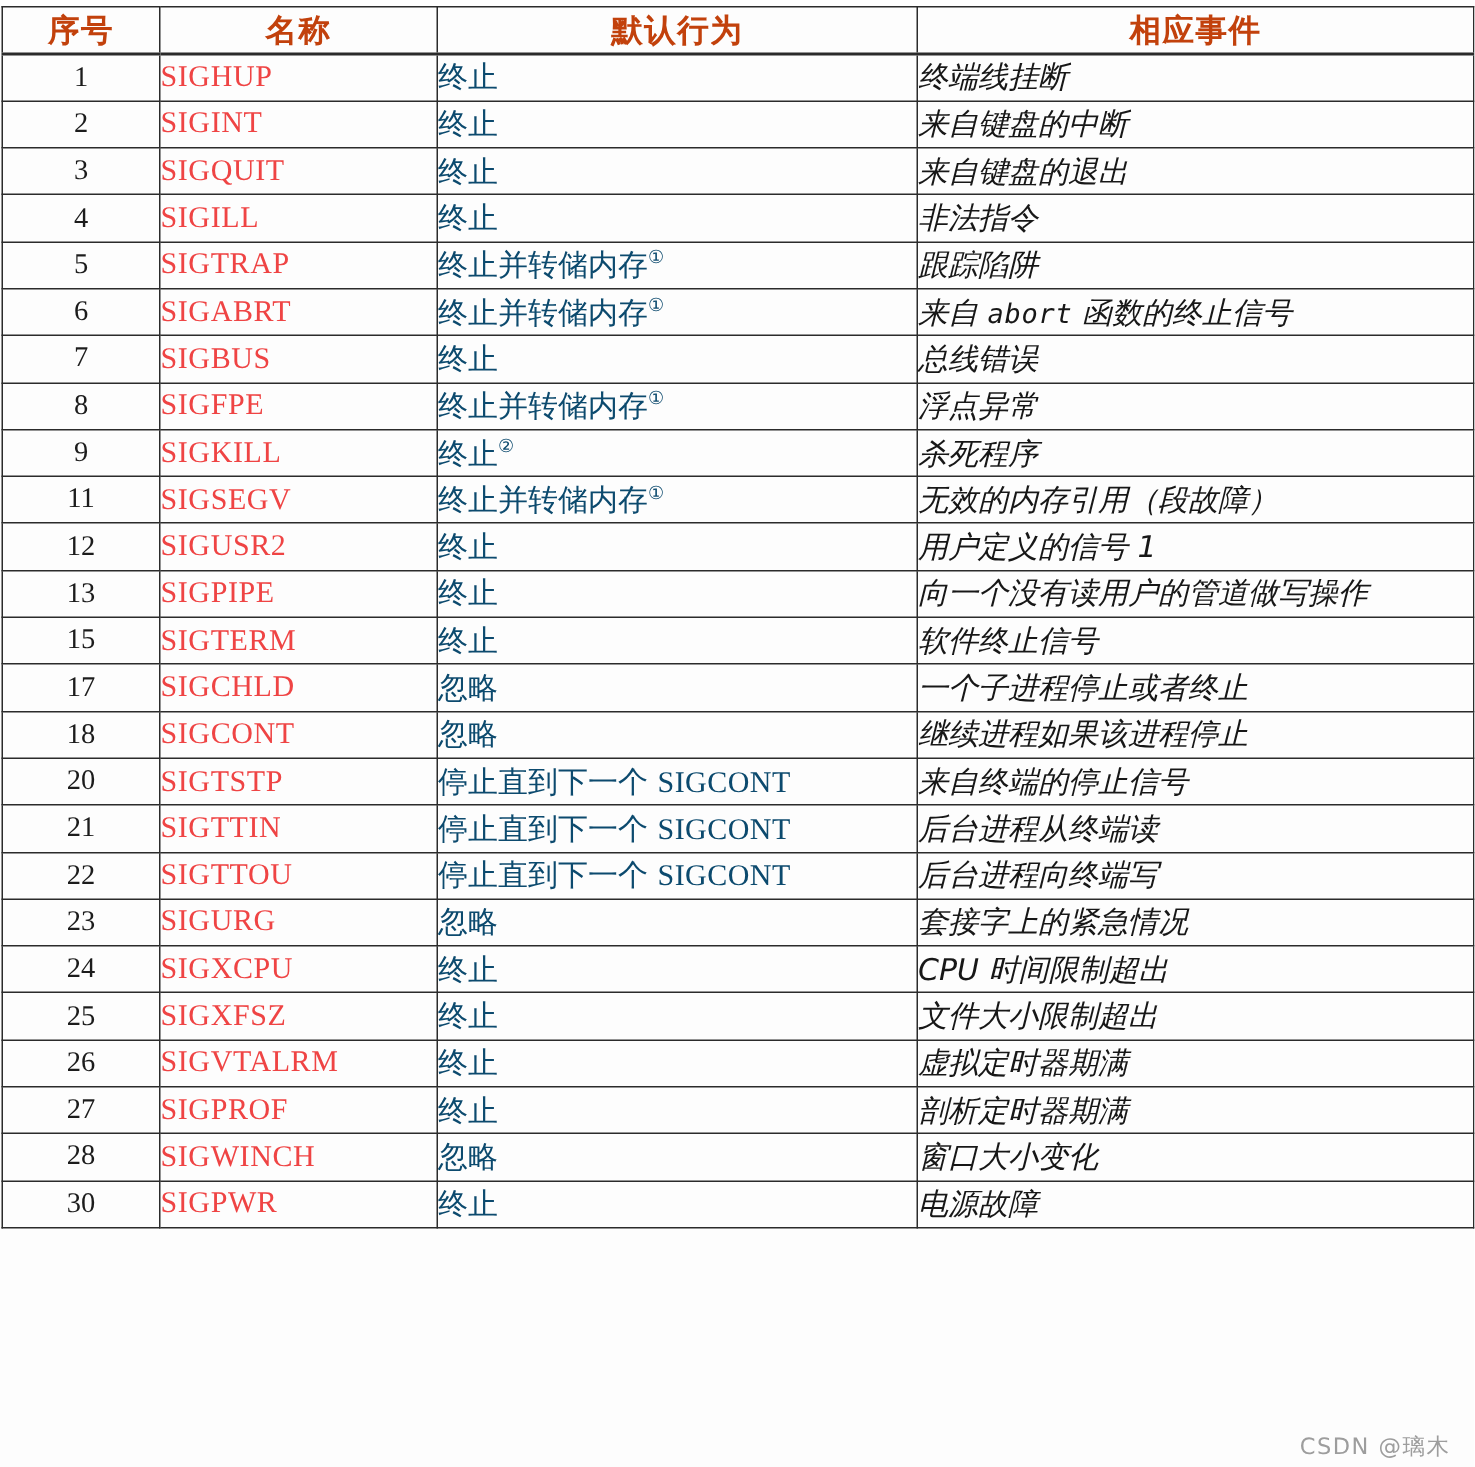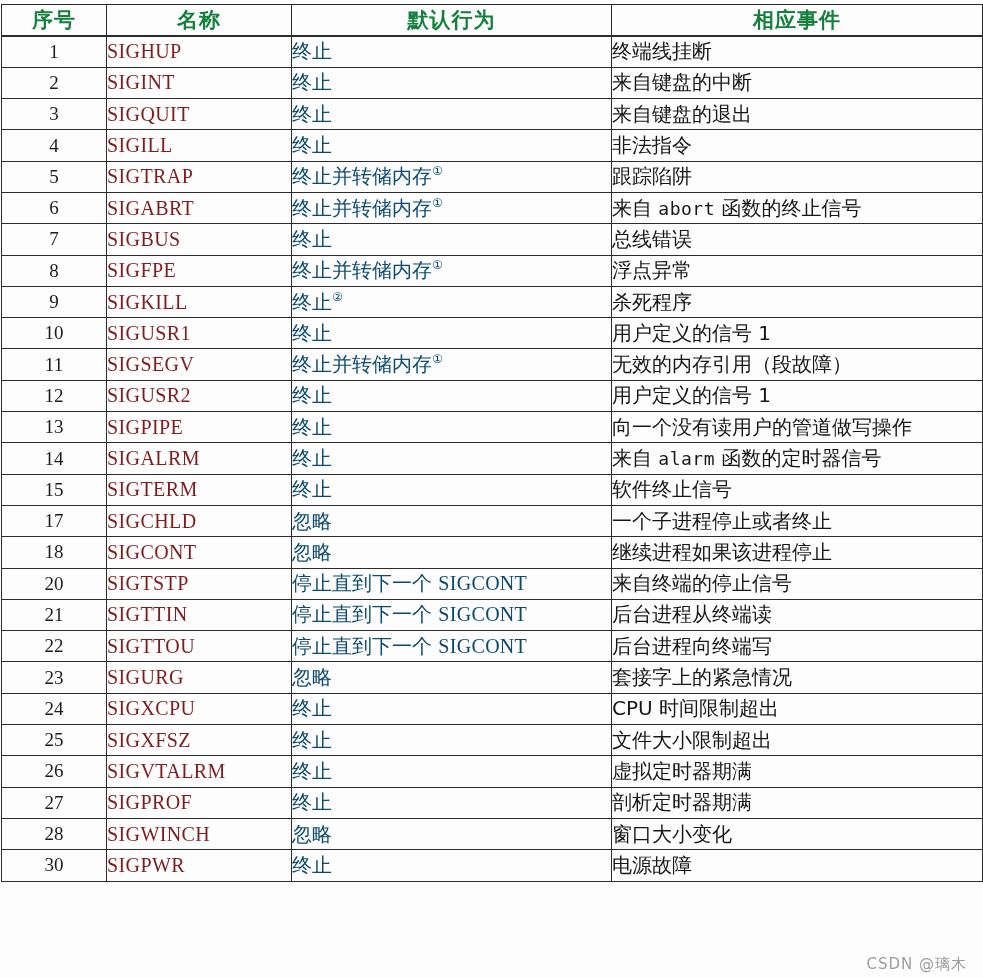--- a/index.html
+++ b/index.html
@@ -43,51 +43,52 @@
   }
 
   table.signal-table thead th {
     height: 30px;
     text-align: center;
     font-size: 21px;
     font-family: "DejaVu Sans", "Liberation Sans", sans-serif;
     font-weight: bold;
     letter-spacing: 1px;
     border-bottom-width: 2px;
-    color: #15803d;
+    color: #c2410c;
   }
 
   table.signal-table tbody tr { height: 31.3px; }
 
   td.seq-cell {
     text-align: center;
     font-size: 19px;
     color: #1c1c1c;
   }
 
   td.name-cell {
     padding-left: 28px;
     font-size: 20px;
     letter-spacing: 0.4px;
-    color: #7f1d1d;
+    color: #ef4444;
   }
 
   td.action-cell {
     padding-left: 14px;
     font-size: 20px;
     font-family: "DejaVu Sans", "Liberation Sans", sans-serif;
     color: #0c4a6e;
   }
 
   td.event-cell {
     padding-left: 14px;
     font-size: 20px;
     font-family: "DejaVu Sans", "Liberation Sans", sans-serif;
     color: #171717;
     white-space: nowrap;
+    font-style: italic;
   }
 
   .sig-ref {
     font-family: "Liberation Serif", "DejaVu Serif", serif;
     letter-spacing: 0.3px;
   }
 
   .code-inline {
     font-family: "DejaVu Sans Mono", "Liberation Mono", monospace;
     font-size: 18px;
@@ -181,48 +182,36 @@
           <td class="action-cell"><span>终止并转储内存</span><sup class="footnote-mark">①</sup></td>
           <td class="event-cell">浮点异常</td>
         </tr>
         <tr>
           <td class="seq-cell">9</td>
           <td class="name-cell">SIGKILL</td>
           <td class="action-cell"><span>终止</span><sup class="footnote-mark">②</sup></td>
           <td class="event-cell">杀死程序</td>
         </tr>
         <tr>
-          <td class="seq-cell">10</td>
-          <td class="name-cell">SIGUSR1</td>
-          <td class="action-cell"><span>终止</span></td>
-          <td class="event-cell">用户定义的信号 1</td>
-        </tr>
-        <tr>
           <td class="seq-cell">11</td>
           <td class="name-cell">SIGSEGV</td>
           <td class="action-cell"><span>终止并转储内存</span><sup class="footnote-mark">①</sup></td>
           <td class="event-cell">无效的内存引用（段故障）</td>
         </tr>
         <tr>
           <td class="seq-cell">12</td>
           <td class="name-cell">SIGUSR2</td>
           <td class="action-cell"><span>终止</span></td>
           <td class="event-cell">用户定义的信号 1</td>
         </tr>
         <tr>
           <td class="seq-cell">13</td>
           <td class="name-cell">SIGPIPE</td>
           <td class="action-cell"><span>终止</span></td>
           <td class="event-cell">向一个没有读用户的管道做写操作</td>
-        </tr>
-        <tr>
-          <td class="seq-cell">14</td>
-          <td class="name-cell">SIGALRM</td>
-          <td class="action-cell"><span>终止</span></td>
-          <td class="event-cell"><span>来自 </span><span class="code-inline">alarm</span><span> 函数的定时器信号</span></td>
         </tr>
         <tr>
           <td class="seq-cell">15</td>
           <td class="name-cell">SIGTERM</td>
           <td class="action-cell"><span>终止</span></td>
           <td class="event-cell">软件终止信号</td>
         </tr>
         <tr>
           <td class="seq-cell">17</td>
           <td class="name-cell">SIGCHLD</td>

